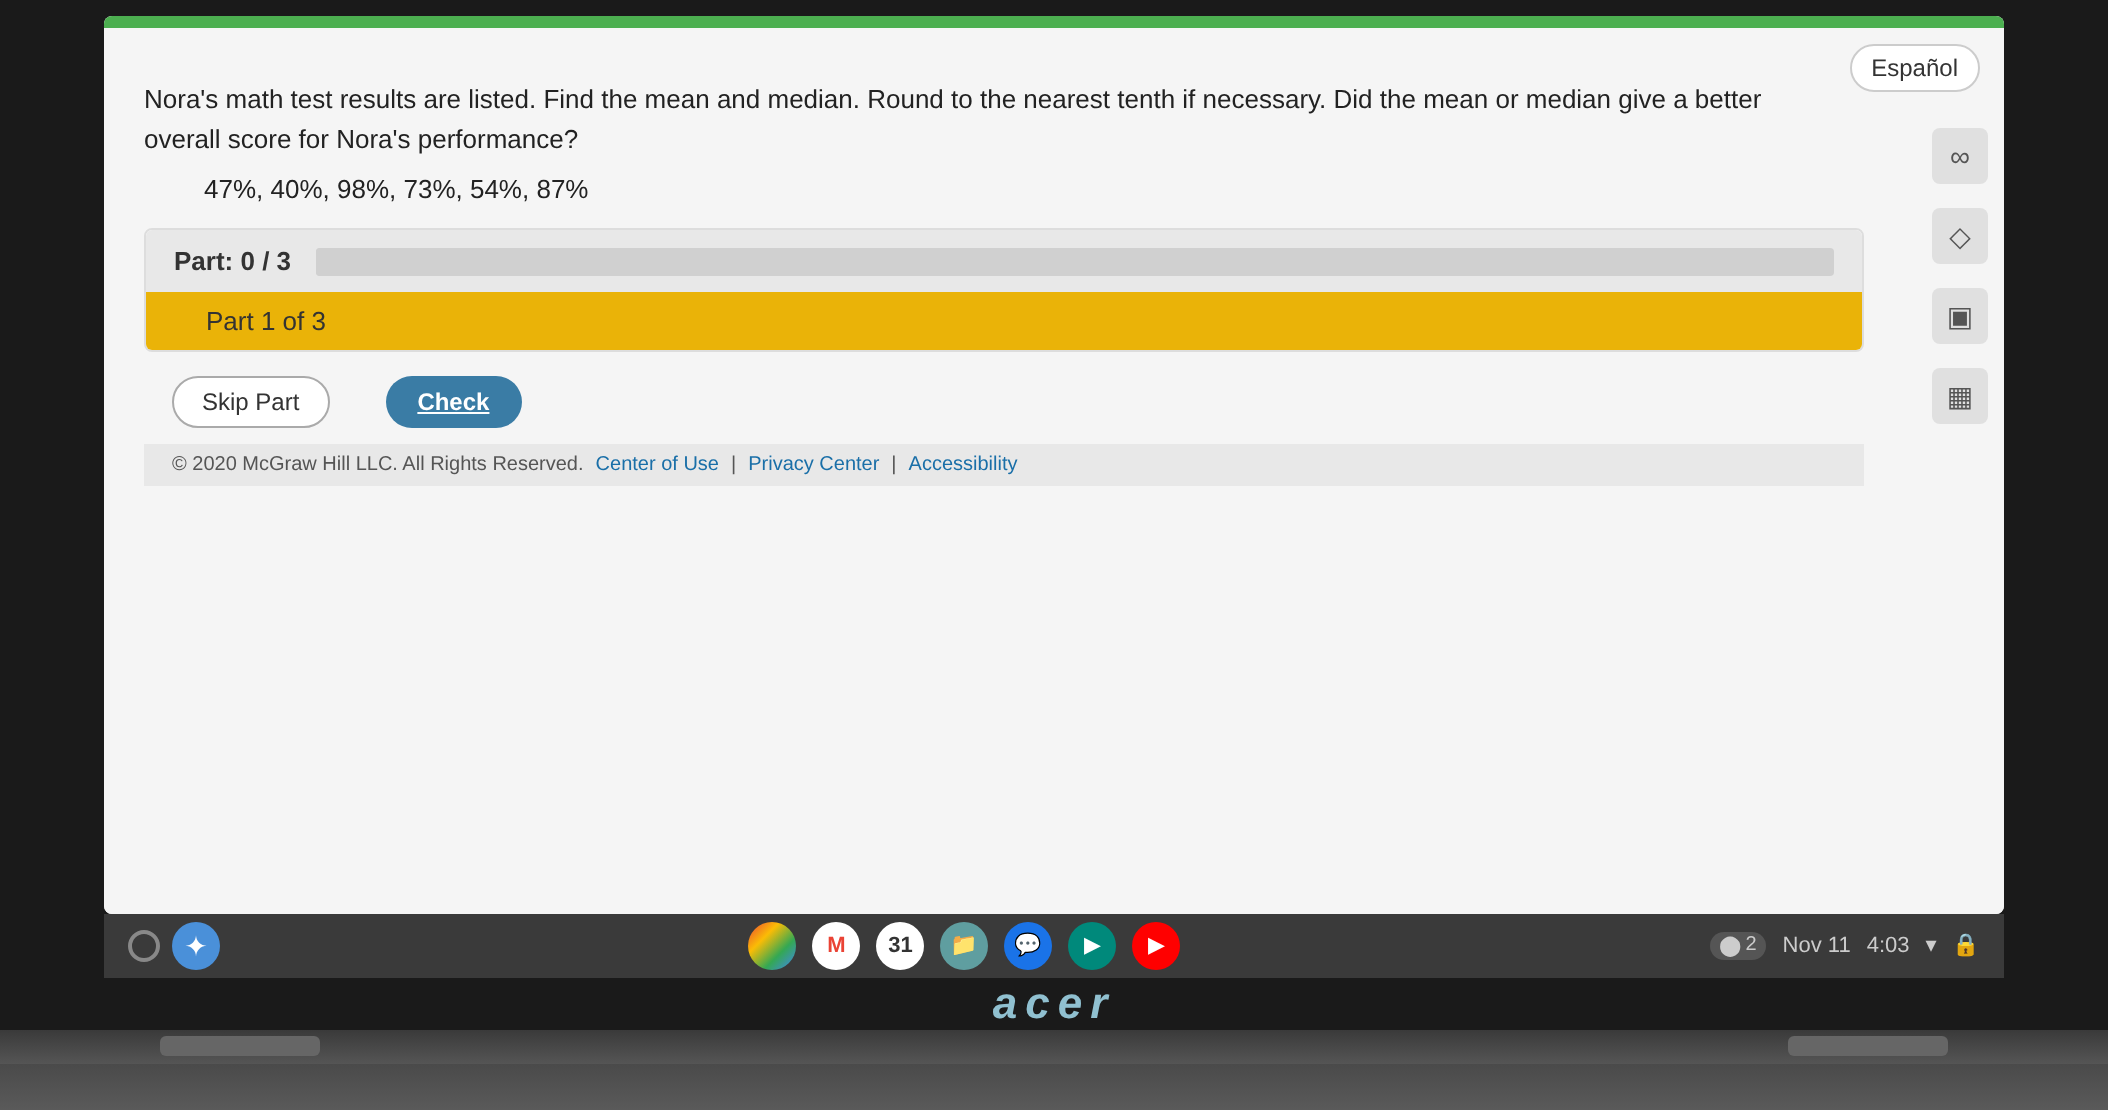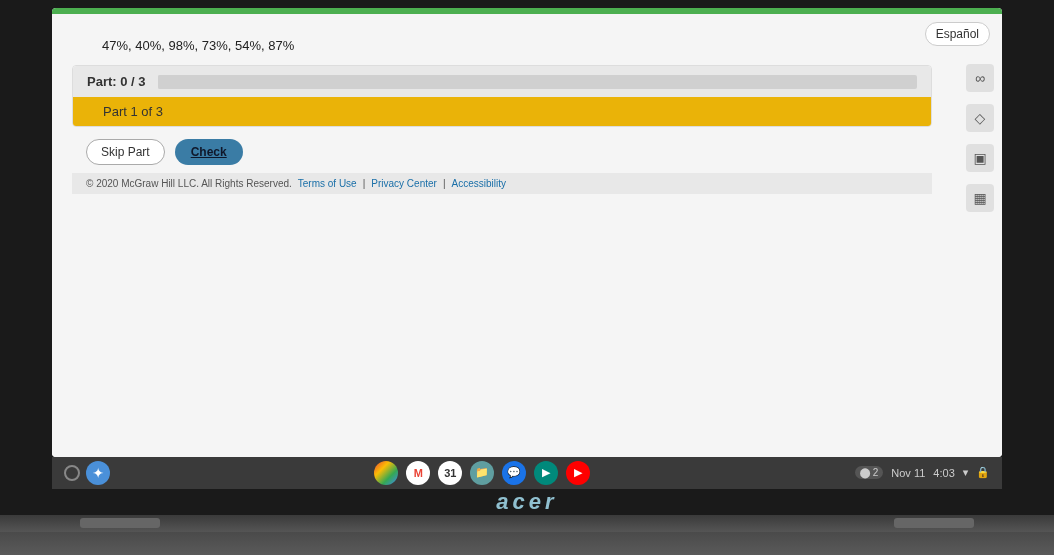--- a/index.html
+++ b/index.html
@@ -225,36 +225,36 @@
       align-items: center;
       justify-content: space-between;
       padding: 8px 14px;
       background: #f5f5f5;
       max-width: 860px;
     }
 
     .left-actions {
       display: flex;
       align-items: center;
-      gap: 10px;
+      gap: 28px;
     }
 
     .skip-btn {
       background: #fff;
       border: 1px solid #aaa;
       border-radius: 16px;
       padding: 5px 14px;
       font-size: 12px;
       cursor: pointer;
       color: #333;
     }
 
     .check-btn {
       background: #3a7ca5;
-      color: #0f172a;
+      color: #ffffff;
       border: none;
       border-radius: 16px;
       padding: 6px 16px;
       font-size: 12px;
       cursor: pointer;
       font-weight: bold;
       text-decoration: underline;
     }
 
     .right-actions {
@@ -434,20 +434,21 @@
 
       <button class="espanol-btn">Español</button>
 
       <div class="right-sidebar">
         <div class="sidebar-icon">∞</div>
         <div class="sidebar-icon">◇</div>
         <div class="sidebar-icon">▣</div>
         <div class="sidebar-icon">▦</div>
       </div>
 
+      <p class="question-text">Nora's math test results are listed. Find the mean and median. Round to the nearest tenth if necessary. Did the mean or median give a better overall score for Nora's performance?</p>
       <p class="scores-text">47%, 40%, 98%, 73%, 54%, 87%</p>
 
       <div class="progress-card">
 
         <div class="progress-header">
           <span class="progress-label">Part: 0 / 3</span>
           <div class="progress-bar-container">
             <div class="progress-bar-fill"></div>
           </div>
         </div>
@@ -459,21 +460,21 @@
       <div class="outer-footer">
         <div class="footer-actions">
           <div class="left-actions">
             <button class="skip-btn">Skip Part</button>
             <button class="check-btn">Check</button>
           </div>
         </div>
 
         <div class="copyright-bar">
           <span>© 2020 McGraw Hill LLC. All Rights Reserved.</span>
-          <a href="#">Terms of Use</a>
+          <a href="#">Center of Use</a>
           <span>|</span>
           <a href="#">Privacy Center</a>
           <span>|</span>
           <a href="#">Accessibility</a>
         </div>
       </div>
     </div>
   </div>
 
   <div class="taskbar">

